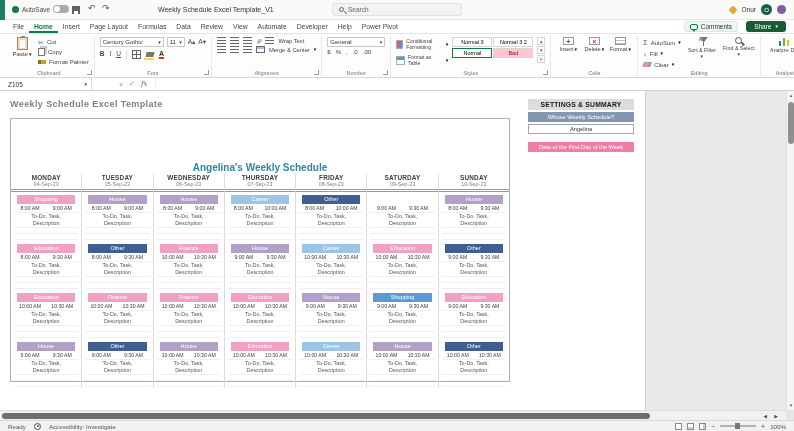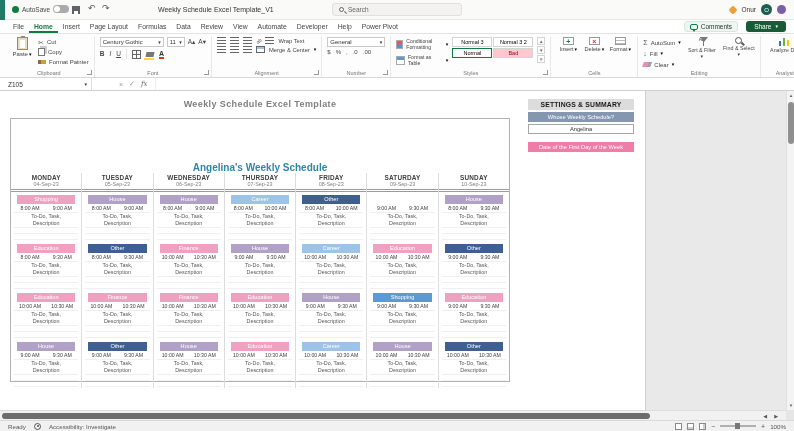--- a/index.html
+++ b/index.html
@@ -103,21 +103,21 @@
   
   .fbar{position:absolute;top:78px;left:0;right:0;height:13px;background:#fff;border-bottom:1px solid #cfcfcf;display:flex;align-items:center;gap:20px;}
   .namebox{width:92px;height:100%;border-right:1px solid #ddd;font-size:6.5px;color:#333;display:flex;align-items:center;justify-content:space-between;padding:0 4px 0 8px;}
   .fx-area{display:flex;align-items:center;gap:6px;padding:0 7px;color:#999;font-size:7px;border-right:1px solid #eee;height:100%;}
   .fx{font-family:"DejaVu Serif",serif;font-style:italic;color:#666;}
   .finput{flex:1;height:100%;font-size:6.5px;color:#333;display:flex;align-items:center;padding-left:6px;}
 
   
   .sheetwrap{position:absolute;top:91px;left:0;right:8px;bottom:21px;background:#fff;overflow:hidden;}
   .outside{position:absolute;top:0;left:645px;right:0;bottom:0;background:#e9e9e9;border-left:1px solid #cfcfcf;}
-  .page-title{position:absolute;left:10px;top:8px;width:500px;text-align:center;font-size:9px;font-weight:bold;color:#7f7f7f;letter-spacing:.4px;}
+  .page-title{position:absolute;left:10px;top:8px;width:500px;text-align:left;font-size:9px;font-weight:bold;color:#7f7f7f;letter-spacing:.4px;}
   .schedule-box{position:absolute;left:10px;top:27px;width:500px;height:264px;border:1px solid #b3b3b3;background:#fff;display:flex;flex-direction:column;}
   .schedule-title{height:20px;display:flex;align-items:center;justify-content:center;font-size:10px;font-weight:bold;color:#2e86a8;margin-top:43px;}
   .days{flex:1;display:flex;}
   .day-col{flex:1;display:flex;flex-direction:column;border-right:1px solid #dcdcdc;padding:0 3px;min-width:0;}
   .day-col:last-child{border-right:none;}
   .day-head{text-align:center;padding:1px 0 2px;border-bottom:3px double #9a9a9a;margin:0 -3px;}
   .day-name{font-size:6.4px;font-weight:bold;color:#404040;letter-spacing:.2px;}
   .day-date{font-size:5.4px;color:#808080;}
   .block{margin-top:3px;}
   .cat{height:9px;line-height:9px;margin:0 3px;text-align:center;font-size:5.6px;color:#fff;white-space:nowrap;overflow:hidden;}

